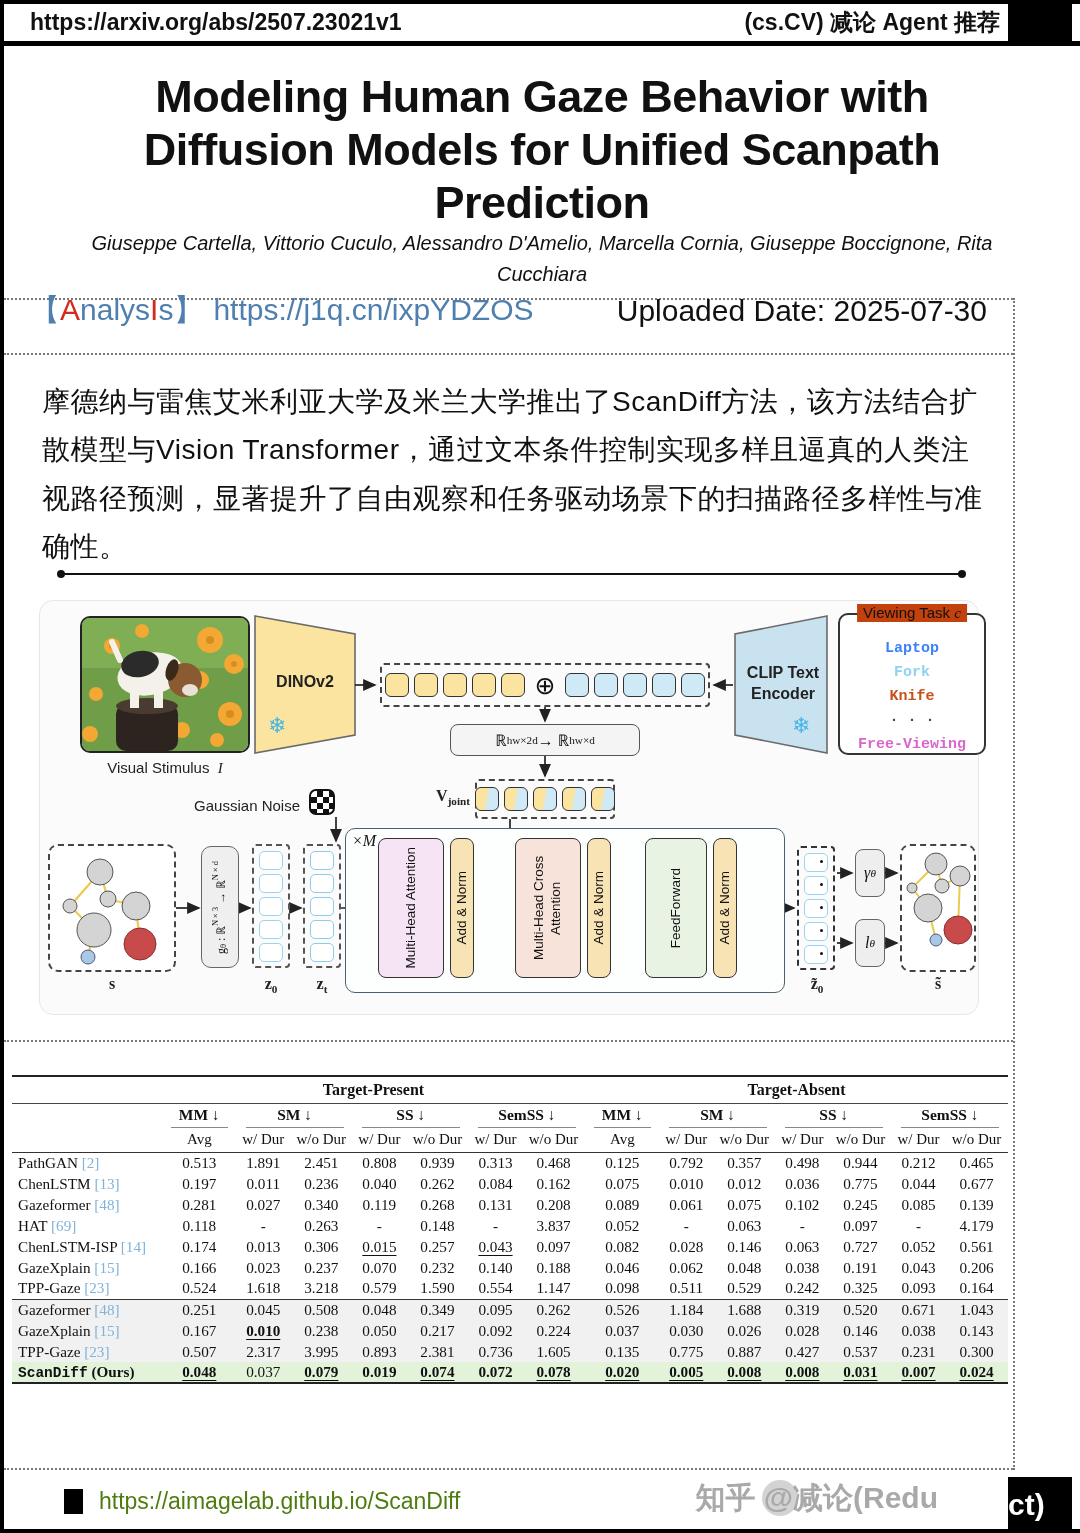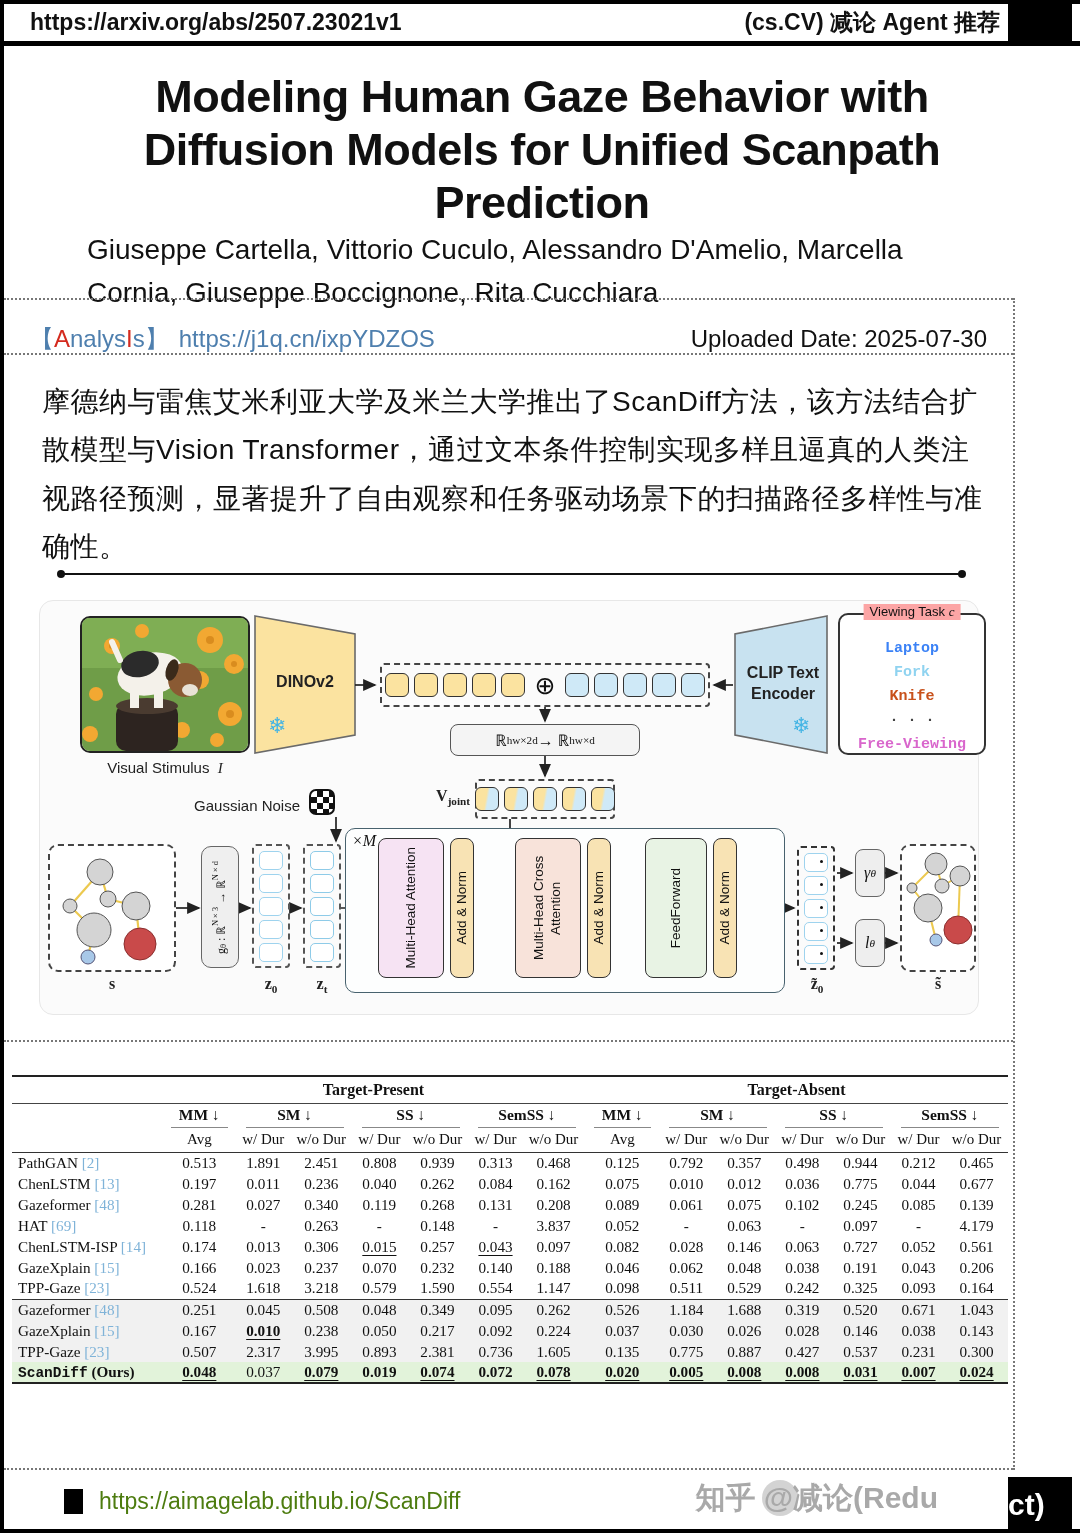--- a/index.html
+++ b/index.html
@@ -7,28 +7,28 @@
   body { width:1080px; height:1533px; position:relative; font-family:"Liberation Sans",sans-serif; color:#111; }
   .page { position:absolute; inset:0; border-left:4px solid #000; border-top:0; border-bottom:4px solid #000; background:#fff; overflow:hidden; }
 
   
   .topbar { position:absolute; left:0; top:0; width:1080px; height:46px; border-bottom:5px solid #000; border-top:4px solid #000; display:flex; align-items:center; justify-content:space-between; padding:0 84px 0 26px; font-size:23px; font-weight:600; }
   .corner-box-top { position:absolute; right:8px; top:0; width:64px; height:46px; background:#000; }
   .corner-box-bottom { position:absolute; right:8px; top:1477px; width:64px; height:56px; background:#000; color:#fff; font-size:30px; font-weight:700; display:flex; align-items:center; }
 
   
   .title { position:absolute; left:50%; transform:translateX(-50%); top:70px; width:900px; text-align:center; font-size:45px; font-weight:800; line-height:1.18; letter-spacing:-0.5px; }
-  .authors { position:absolute; left:50%; transform:translateX(-50%); top:228px; width:910px; font-size:28px; line-height:1.55; }
+  .authors { position:absolute; left:50%; transform:translateX(-50%); top:228px; width:910px; text-align:center; font-size:20px; line-height:1.55;font-style:italic; }
 
   
   .hsep { position:absolute; left:0; width:1009px; border-top:2px dotted #777; }
   .vsep { position:absolute; left:1009px; top:298px; height:1172px; border-left:2px dotted #777; }
 
   
-  .analysis { position:absolute; left:0; top:312px; width:1009px; height:53px; display:flex; align-items:center; justify-content:space-between; padding:0 26px; font-size:24px; }
+  .analysis { position:absolute; left:0; top:284px; width:1009px; height:53px; display:flex; align-items:center; justify-content:space-between; padding:0 26px; font-size:30px; }
   .an-blue { color:#4e7fae; }
   .an-red  { color:#d42a1e; }
   .an-link { color:#4e7fae; text-decoration:none; margin-left:10px; }
   .uploaded { color:#111; }
 
   
   .summary { position:absolute; left:38px; top:378px; width:952px; font-size:28px; line-height:1.73; letter-spacing:0.5px; }
   .divider { position:absolute; left:55px; top:573px; width:905px; border-top:2px solid #111; }
   .divider::before,.divider::after { content:""; position:absolute; top:-5px; width:8px; height:8px; border-radius:50%; background:#111; }
   .divider::before { left:-2px; } .divider::after { right:-2px; }
@@ -39,21 +39,21 @@
   .fig-svg { position:absolute; left:0; top:0; width:940px; height:415px; }
   .fig-label { font-size:15px; color:#222; text-align:center; }
   .mathvar { font-family:"Liberation Serif",serif; font-style:italic; }
   .mathbold { font-family:"Liberation Serif",serif; font-weight:700; }
   sup,sub { font-size:70%; }
   .stimulus { left:40px; top:15px; width:170px; height:137px; border:2px solid #222; border-radius:10px; overflow:hidden; }
   .stim-label { left:30px; top:158px; width:190px; }
   .trap-text { text-align:center; font-size:16px; font-weight:600; color:#222; }
   .snow { position:absolute; font-size:22px; color:#43b4e4; }
   .viewtask { left:798px; top:12px; width:148px; height:142px; border:2px solid #333; border-radius:10px; background:#fff; }
-  .viewtask-title { position:absolute; top:-11px; left:50%; transform:translateX(-50%); background:#fca5a5; padding:0 6px; font-size:13px; white-space:nowrap; }
+  .viewtask-title { position:absolute; top:-11px; left:50%; transform:translateX(-50%); background:#c2410c; padding:0 6px; font-size:15px; white-space:nowrap; }
   .tasklist { position:absolute; top:22px; left:0; width:100%; text-align:center; font-family:"Liberation Mono","DejaVu Sans Mono",monospace; font-weight:700; font-size:15px; line-height:1.6; }
   .tok-row { display:flex; align-items:center; justify-content:center; gap:5px; }
   .tokens1 { left:340px; top:62px; width:330px; height:44px; border:2px dashed #444; border-radius:4px; }
   .tok { width:24px; height:24px; border:1.6px solid #333; border-radius:6px; flex:0 0 auto; }
   .tok.yellow { background:#fbe3a0; }
   .tok.blue { background:#cfe9f7; }
   .tok.half { background:linear-gradient(100deg,#fbe3a0 45%,#cfe9f7 55%); }
   .oplus { font-size:25px; line-height:1; margin:0 5px; color:#111; }
   .projbox { left:410px; top:123px; width:190px; height:32px; background:#f4f4f4; border:1.6px solid #555; border-radius:8px; display:flex; align-items:center; justify-content:center; font-family:"Liberation Serif",serif; font-size:16px; }
   .vjoint { left:435px; top:178px; width:140px; height:40px; border:2px dashed #444; border-radius:4px; }

